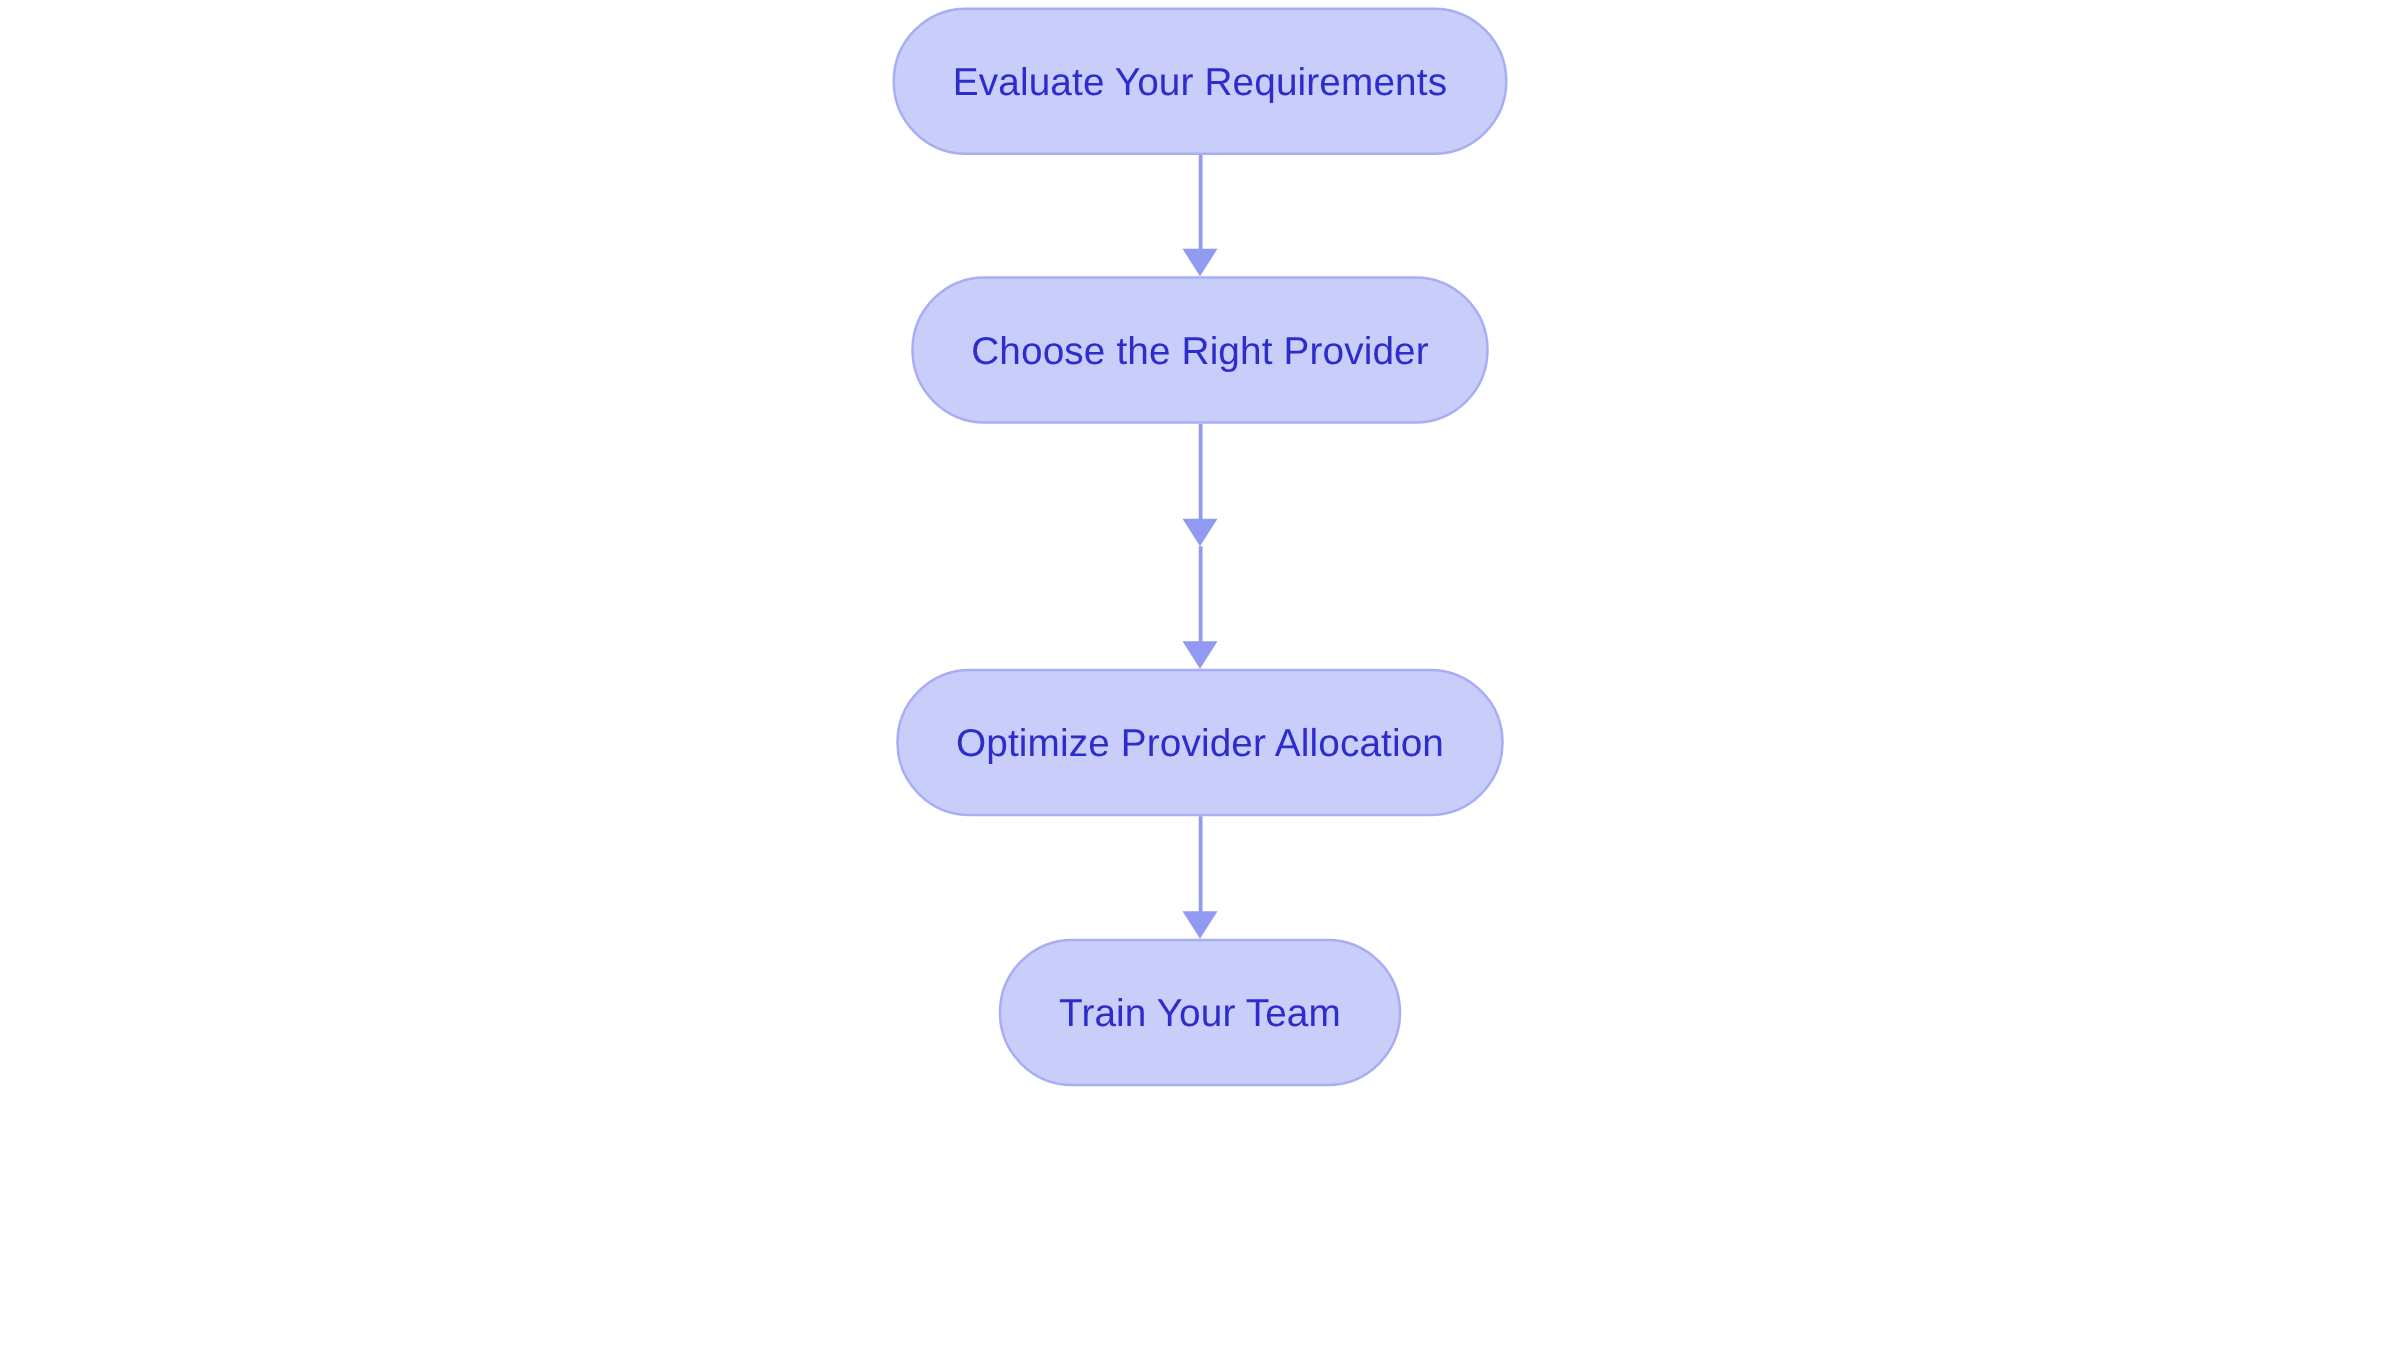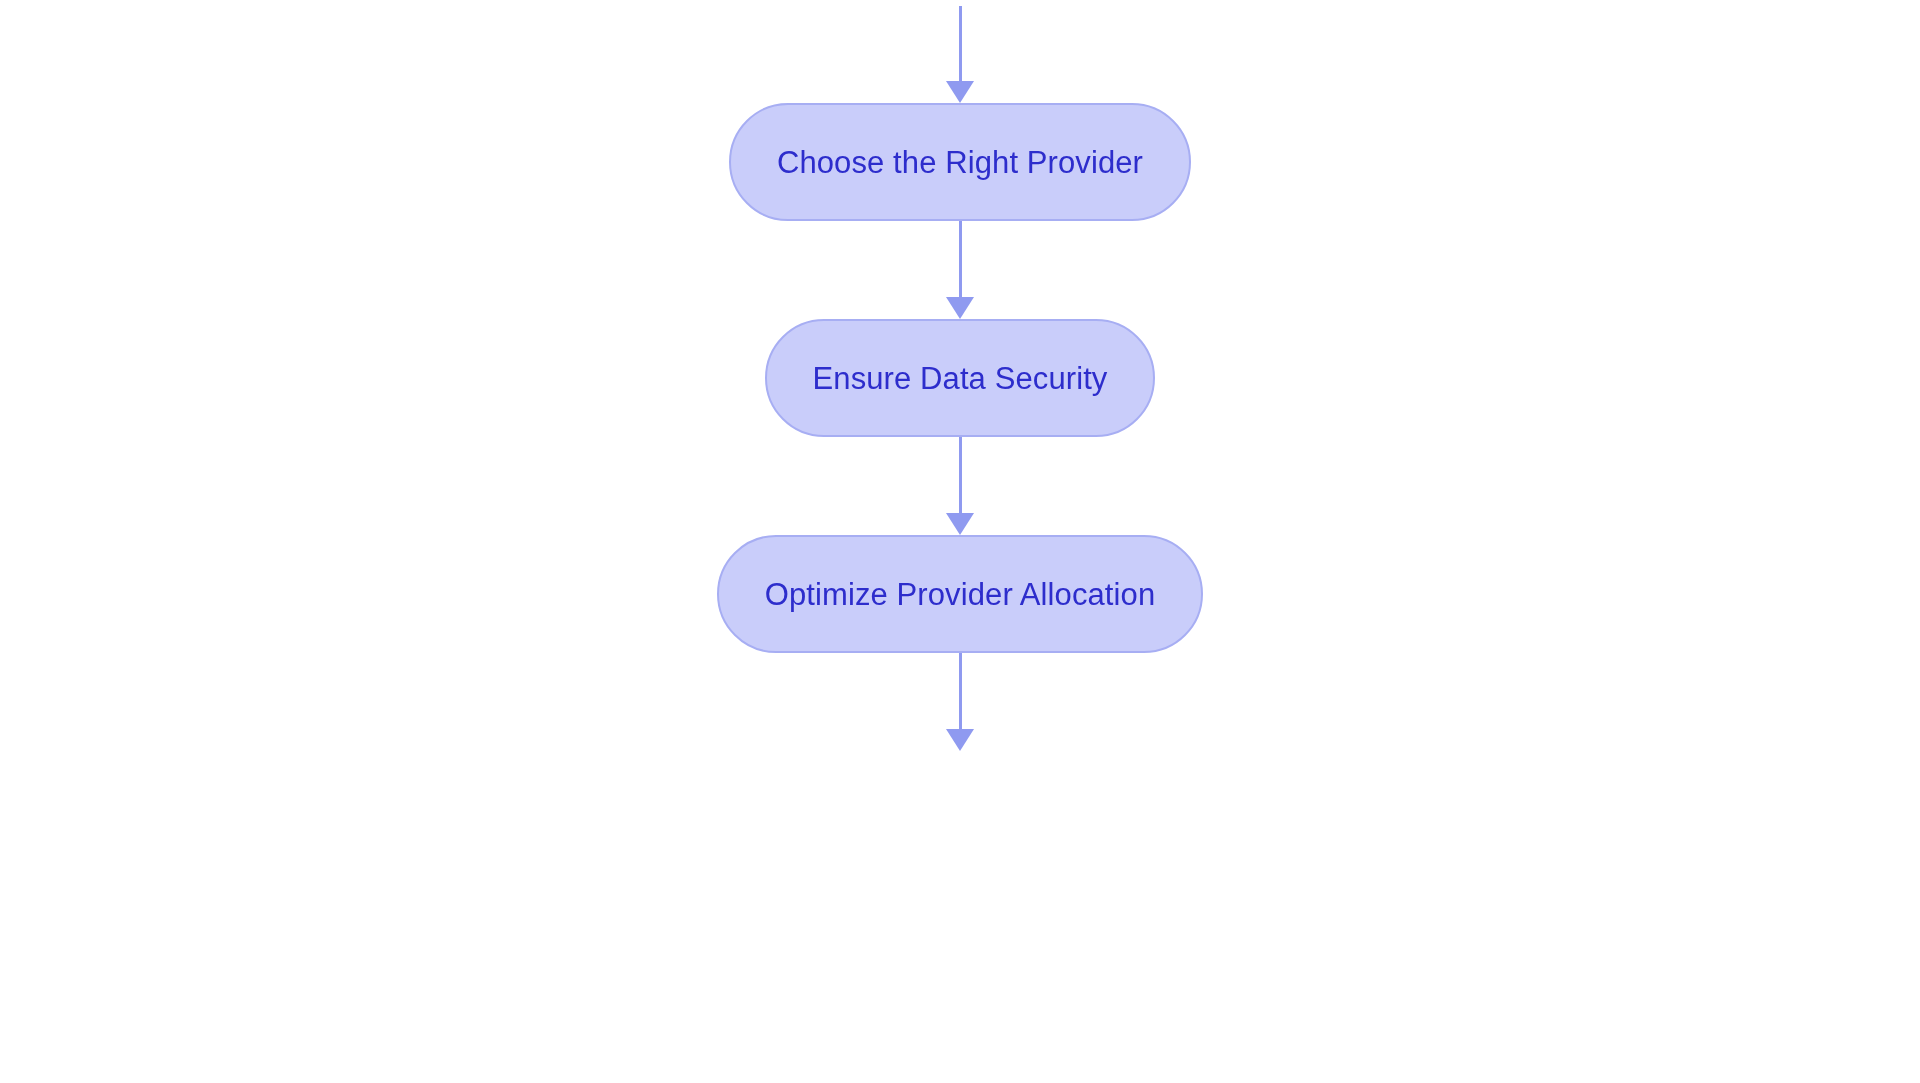--- a/index.html
+++ b/index.html
@@ -89,48 +89,51 @@
   .top-offset { height: 6px; width: 1px; }
 </style>
 </head>
 <body>
 
 <div id="flow-root">
   <div class="flow-stack">
 
     <div class="top-offset"></div>
 
+    <div class="node node-1">
+      <span class="node-label">Evaluate Your Requirements</span>
+    </div>
 
     <div class="connector gap-1">
       <div class="connector-line"></div>
       <div class="connector-head"></div>
     </div>
 
     <div class="node node-2">
       <span class="node-label">Choose the Right Provider</span>
     </div>
 
     <div class="connector gap-2">
       <div class="connector-line"></div>
       <div class="connector-head"></div>
     </div>
 
-    <div class="node node-3">
-      <span class="node-label">Ensure Data Security</span>
-    </div>
 
     <div class="connector gap-3">
       <div class="connector-line"></div>
       <div class="connector-head"></div>
     </div>
 
     <div class="node node-4">
       <span class="node-label">Optimize Provider Allocation</span>
     </div>
 
     <div class="connector gap-4">
       <div class="connector-line"></div>
       <div class="connector-head"></div>
     </div>
 
+    <div class="node node-5">
+      <span class="node-label">Train Your Team</span>
+    </div>
 
   </div>
 </div>
 
 </body></html>

